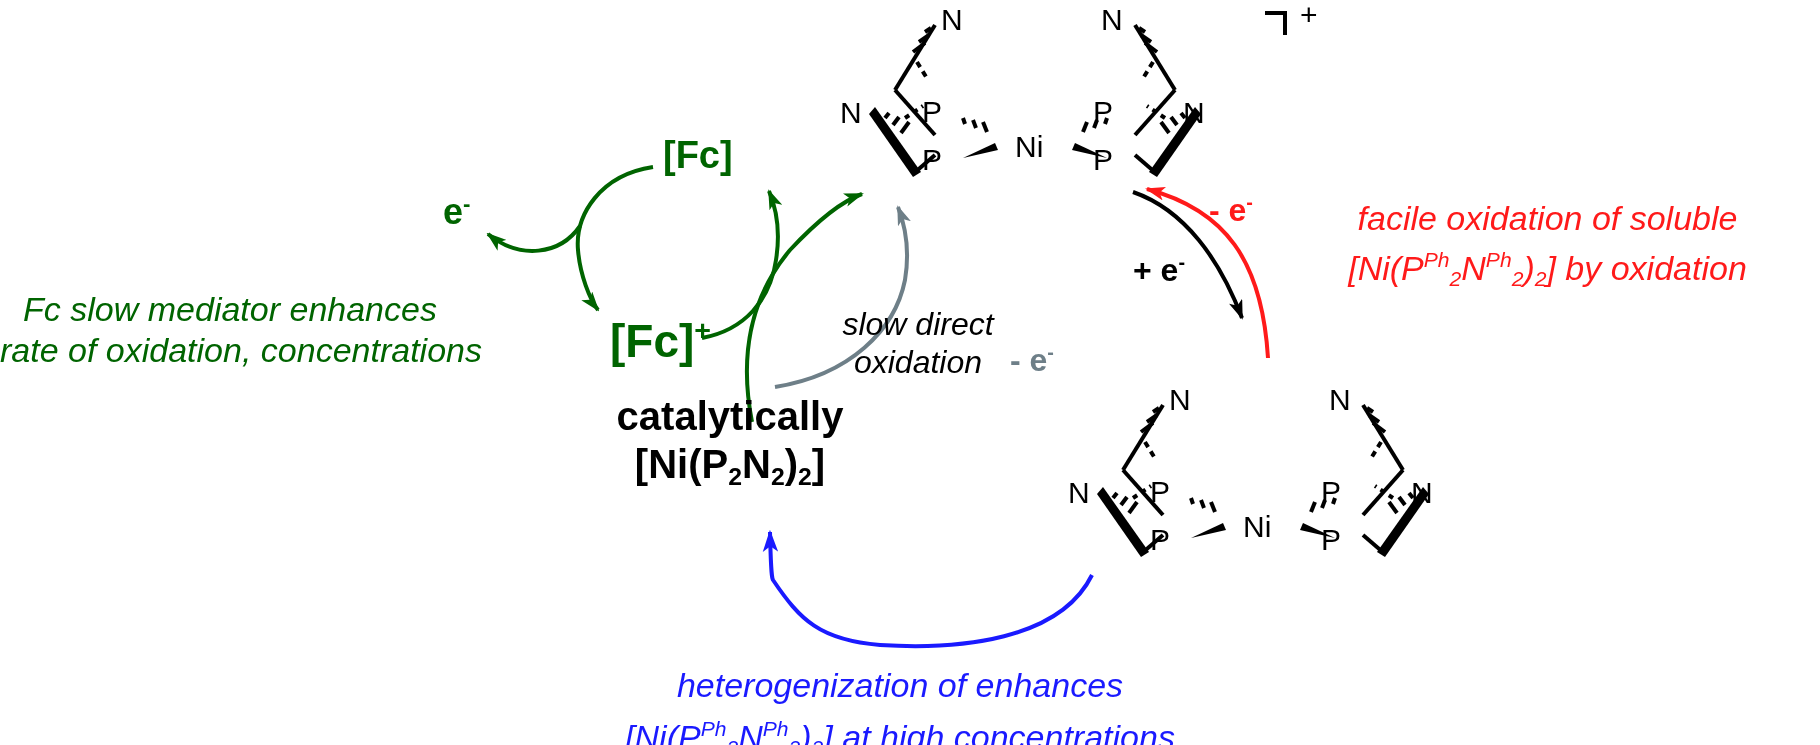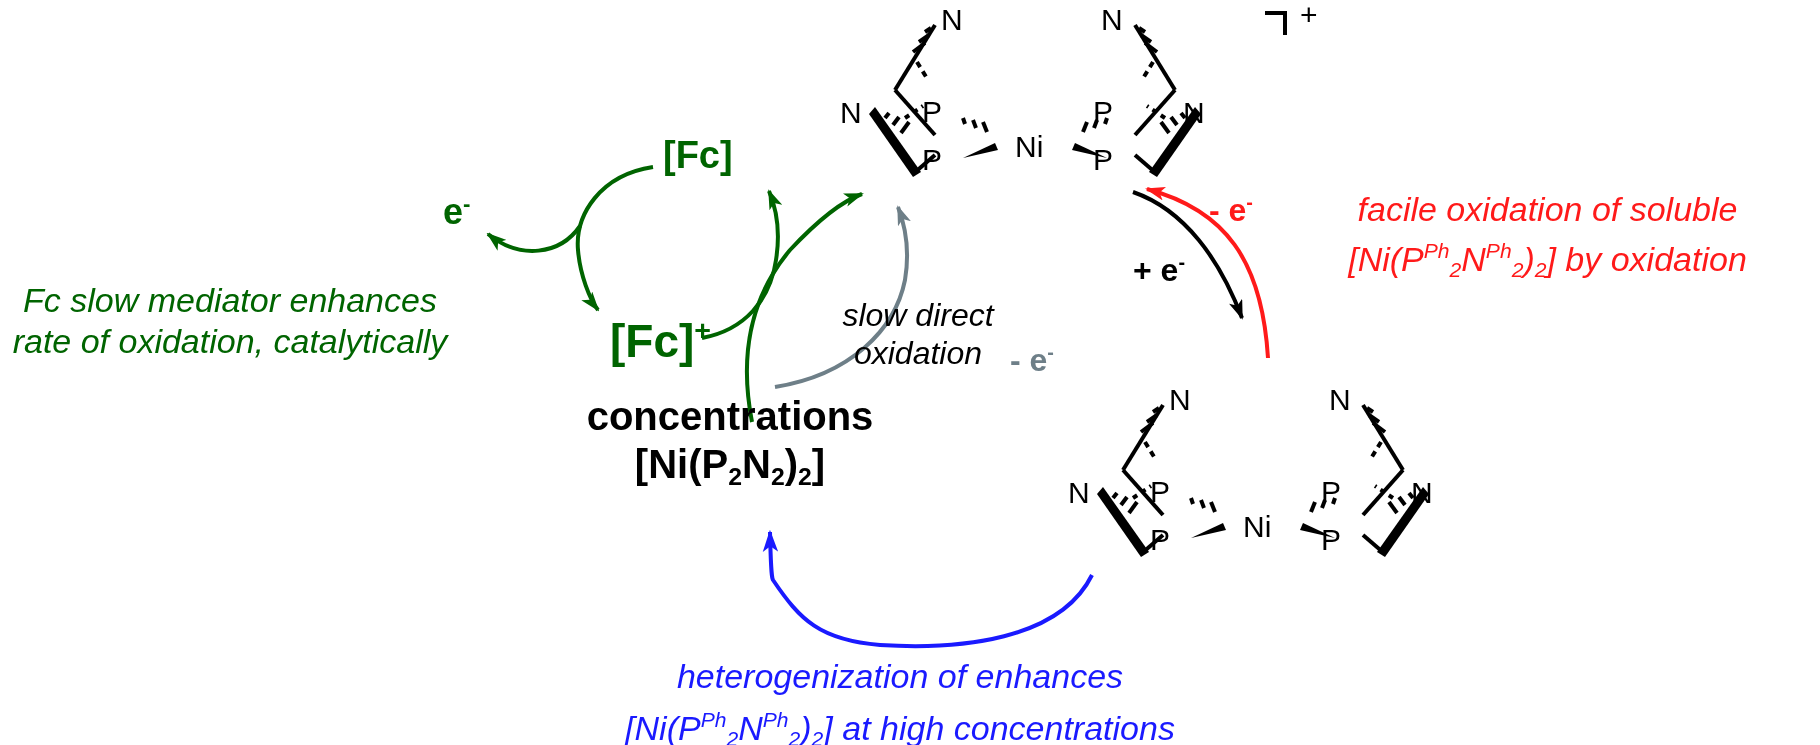--- a/index.html
+++ b/index.html
@@ -1,19 +1,19 @@
 <!DOCTYPE html>
 <html><head>
 <meta charset="utf-8">
 <style>
   html, body { margin:0; padding:0; background:#ffffff; }
   #stage { position:relative; width:1820px; height:745px; overflow:hidden; background:#fff; }
   svg { position:absolute; left:0; top:0; }
   .lbl { position:absolute; white-space:nowrap; font-family:"Liberation Sans", sans-serif; line-height:1; }
-  .it { font-style:italic; }
+  .it { font-style:italic;margin-top:9px; }
   .bd { font-weight:bold;text-align:right; }
   .green { color:#006400; }
   .red { color:#ff1a1a; }
   .blue { color:#1a1aff; }
   .gray { color:#6e7f88; }
   .black { color:#000; }
   .ctr { text-align:center; }
   .sup { font-size:62%; vertical-align:0.6em; }
   .sub { font-size:62%; vertical-align:-0.3em; }
   .atom { font-family:"Liberation Sans", sans-serif; font-size:30px; fill:#000; }
@@ -141,32 +141,32 @@
 </svg>
 
 <div class="lbl bd green" style="left:663px;top:136px;font-size:38px;">[Fc]</div>
 
 <div class="lbl bd green" style="left:443px;top:193px;font-size:36px;"><span>e</span><span class="sup">-</span></div>
 
 <div class="lbl bd green" style="left:610px;top:316px;font-size:46px;"><span>[Fc]</span><span class="sup">+</span></div>
 
 <div class="lbl it green ctr" style="left:0px;top:280px;width:460px;font-size:34px;line-height:41px;">
   <div>Fc slow mediator enhances</div>
-  <div>rate of oxidation, catalytically</div>
+  <div>rate of oxidation, concentrations</div>
 </div>
 
 <div class="lbl it black ctr" style="left:818px;top:296px;width:200px;font-size:32px;line-height:38px;">
   <div>slow direct</div>
   <div>oxidation</div>
 </div>
 
 <div class="lbl bd gray" style="left:1010px;top:343px;font-size:32px;"><span>- e</span><span class="sup">-</span></div>
 
 <div class="lbl bd black ctr" style="left:580px;top:392px;width:300px;font-size:40px;line-height:48px;">
-  <div>concentrations</div>
+  <div>catalytically</div>
   <div><span>[Ni(P</span><span class="sub">2</span><span>N</span><span class="sub">2</span><span>)</span><span class="sub">2</span><span>]</span></div>
 </div>
 
 <div class="lbl black" style="left:1300px;top:0px;font-size:30px;">+</div>
 
 <div class="lbl bd black" style="left:1133px;top:253px;font-size:32px;"><span>+ e</span><span class="sup">-</span></div>
 
 <div class="lbl bd red" style="left:1209px;top:193px;font-size:32px;"><span>- e</span><span class="sup">-</span></div>
 
 <div class="lbl it red ctr" style="left:1275px;top:188px;width:545px;font-size:34px;line-height:42px;">

